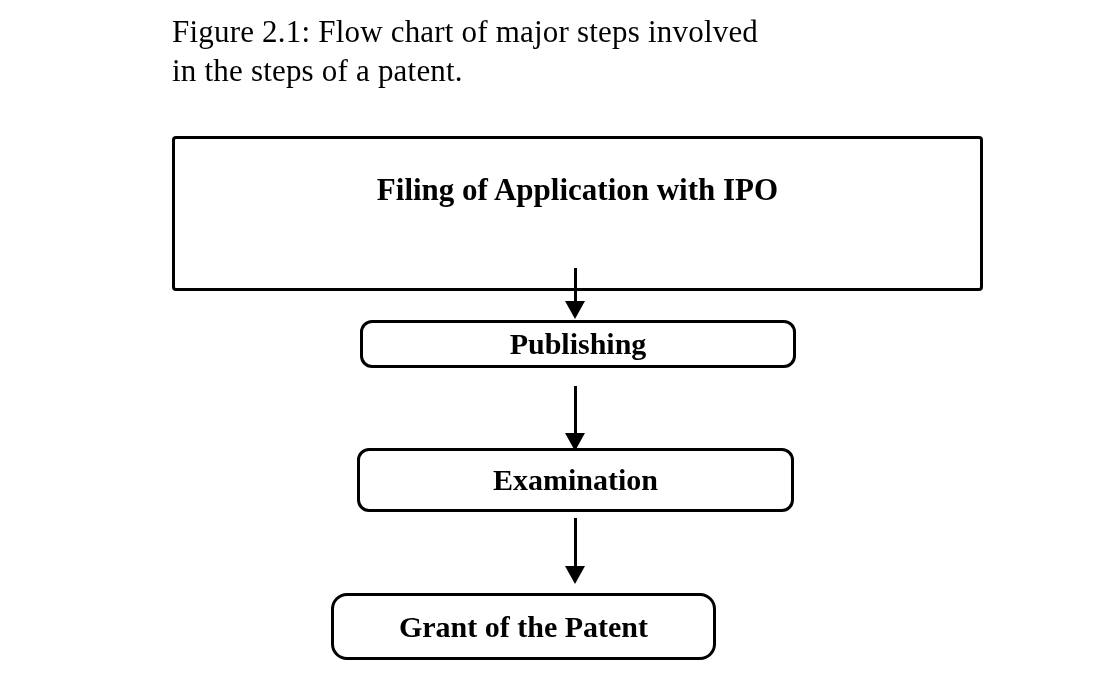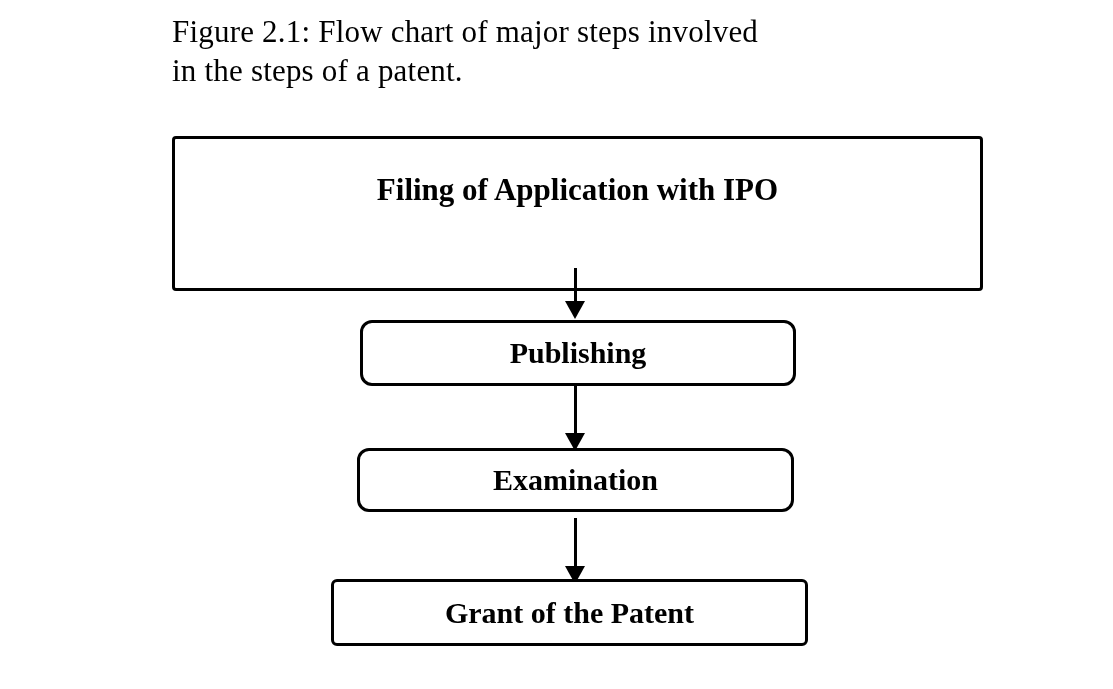--- a/index.html
+++ b/index.html
@@ -65,36 +65,36 @@
     display: flex;
     align-items: center;
     justify-content: center;
     font-size: 30px;
     font-weight: bold;
   }
   .node-publishing {
     left: 360px;
     top: 320px;
     width: 436px;
-    height: 66px;
+    height: 48px;
     border-radius: 12px;
   }
   .node-examination {
     left: 357px;
     top: 448px;
     width: 437px;
     height: 64px;
     border-radius: 12px;
   }
   .node-grant {
     left: 331px;
-    top: 579px;
-    width: 477px;
+    top: 593px;
+    width: 385px;
     height: 67px;
-    border-radius: 6px;
+    border-radius: 16px;
   }
 
   
   .arrow {
     position: absolute;
     left: 564px;
     width: 22px;
     display: flex;
     flex-direction: column;
     align-items: center;

